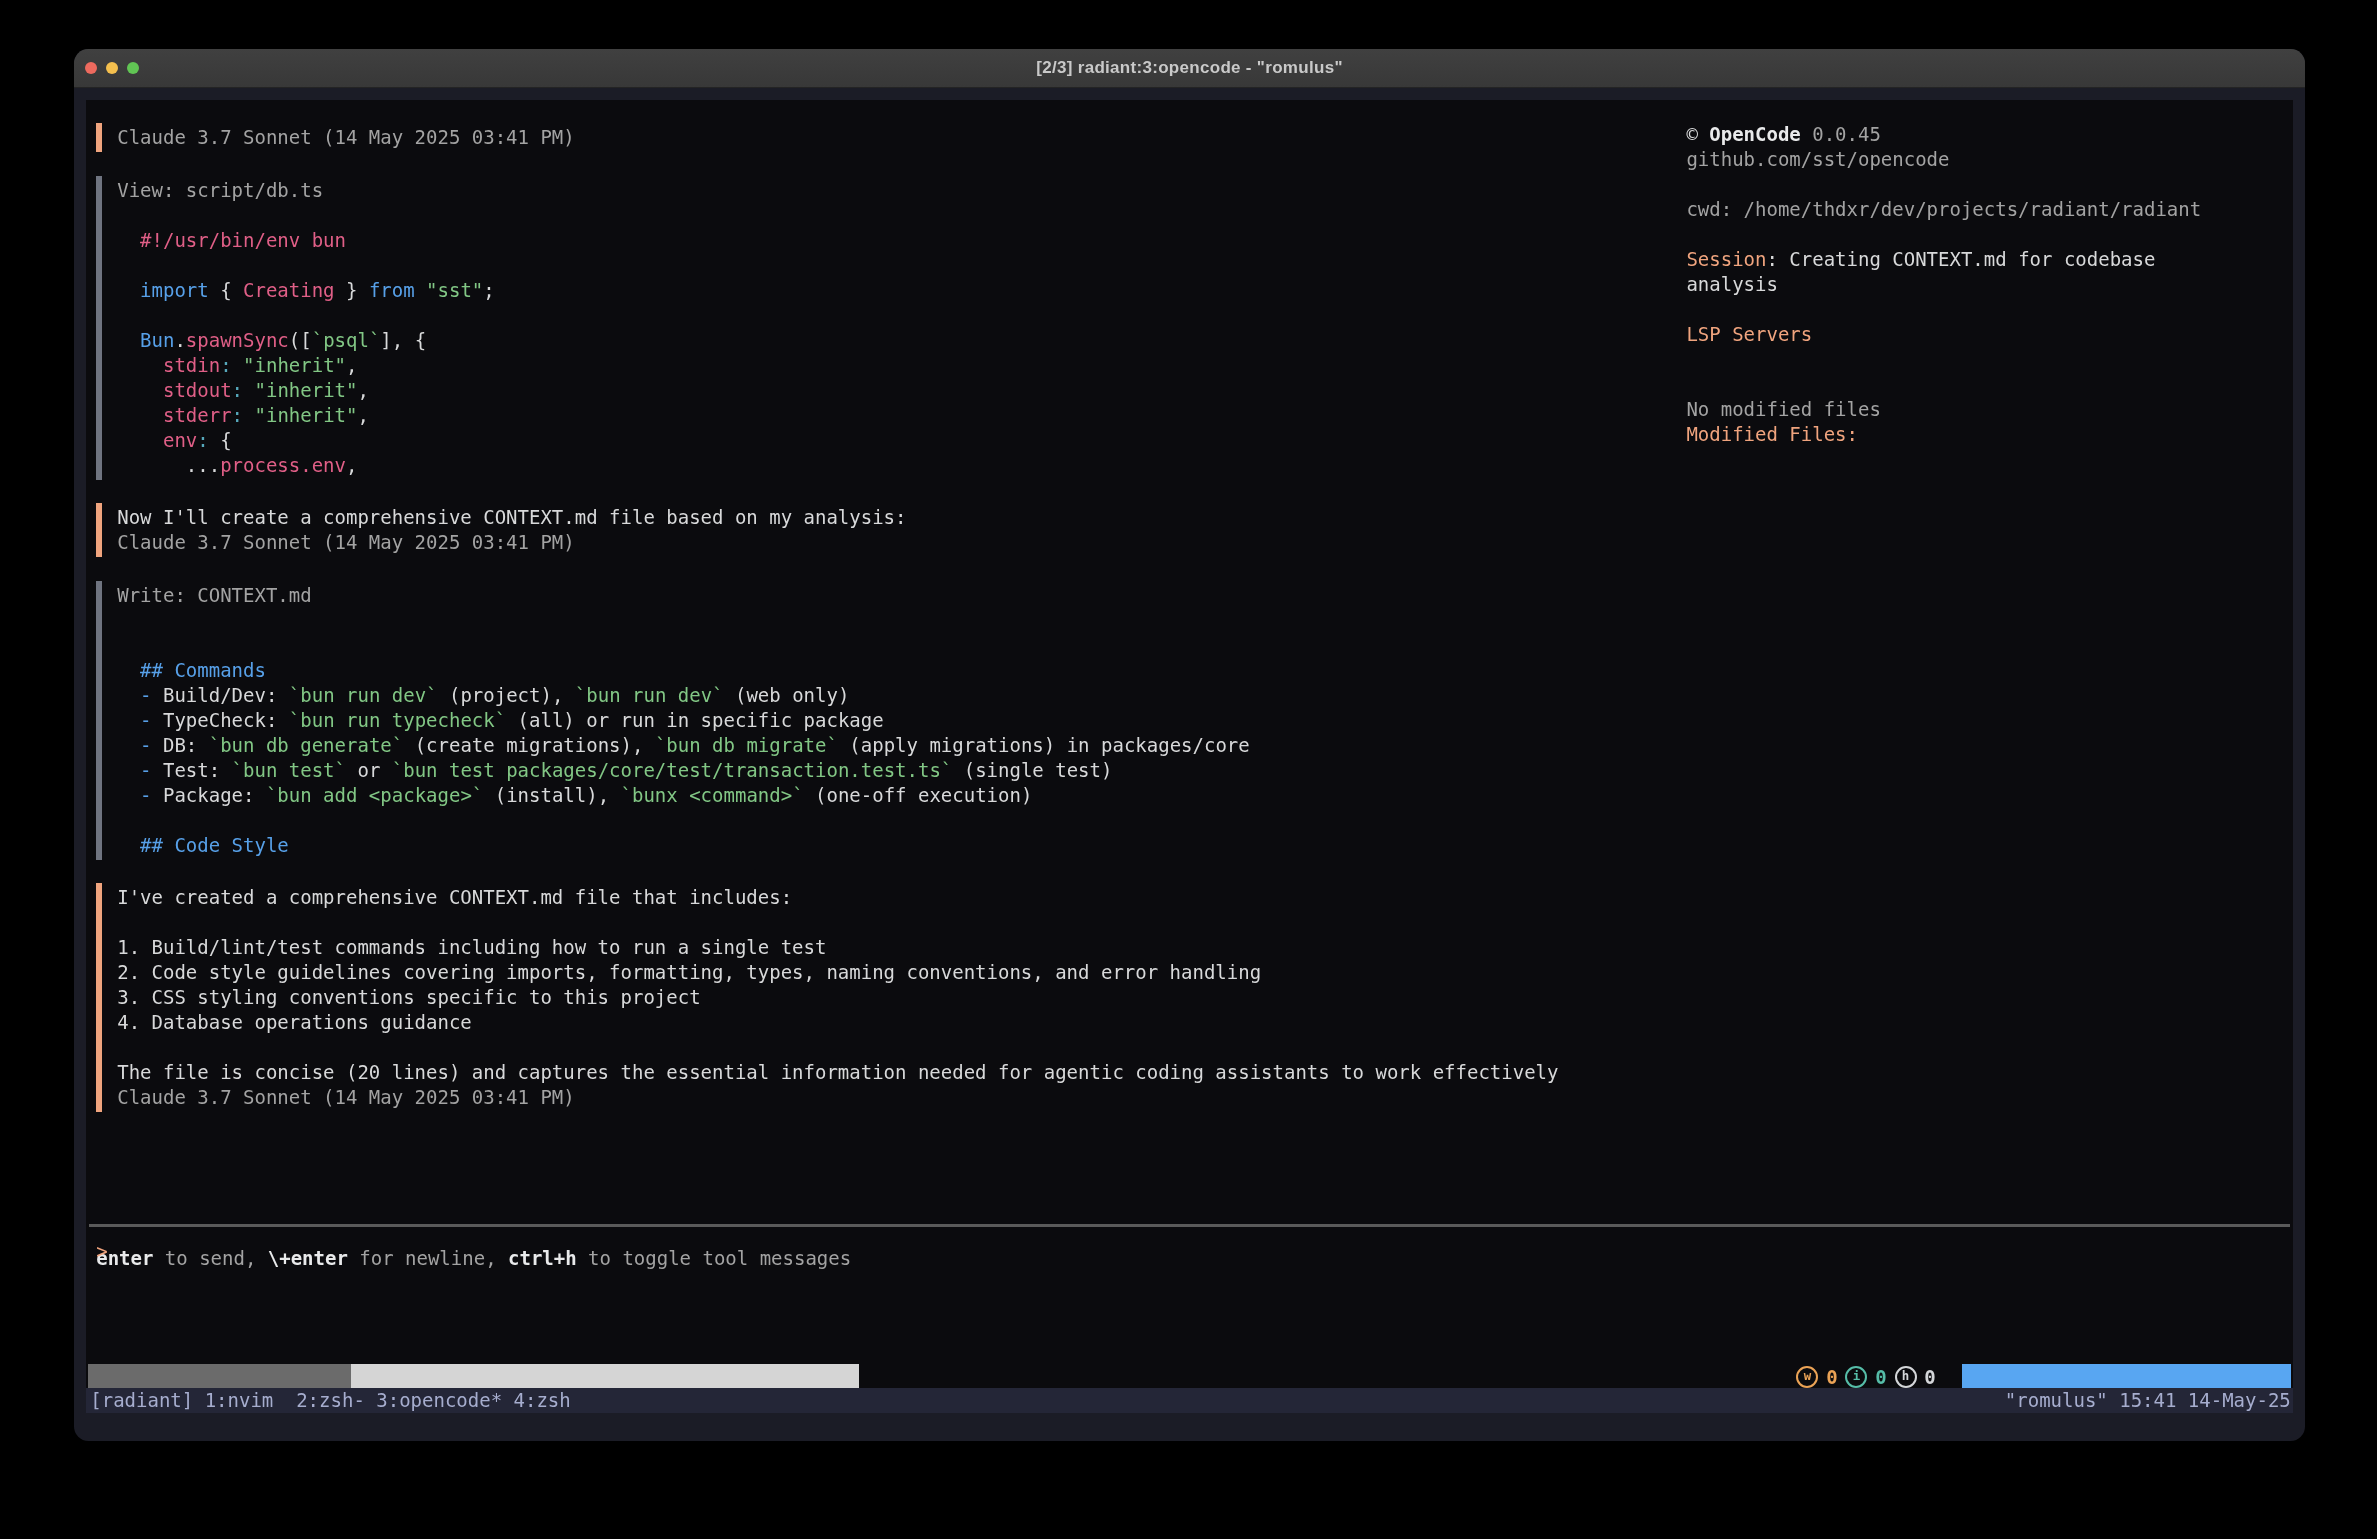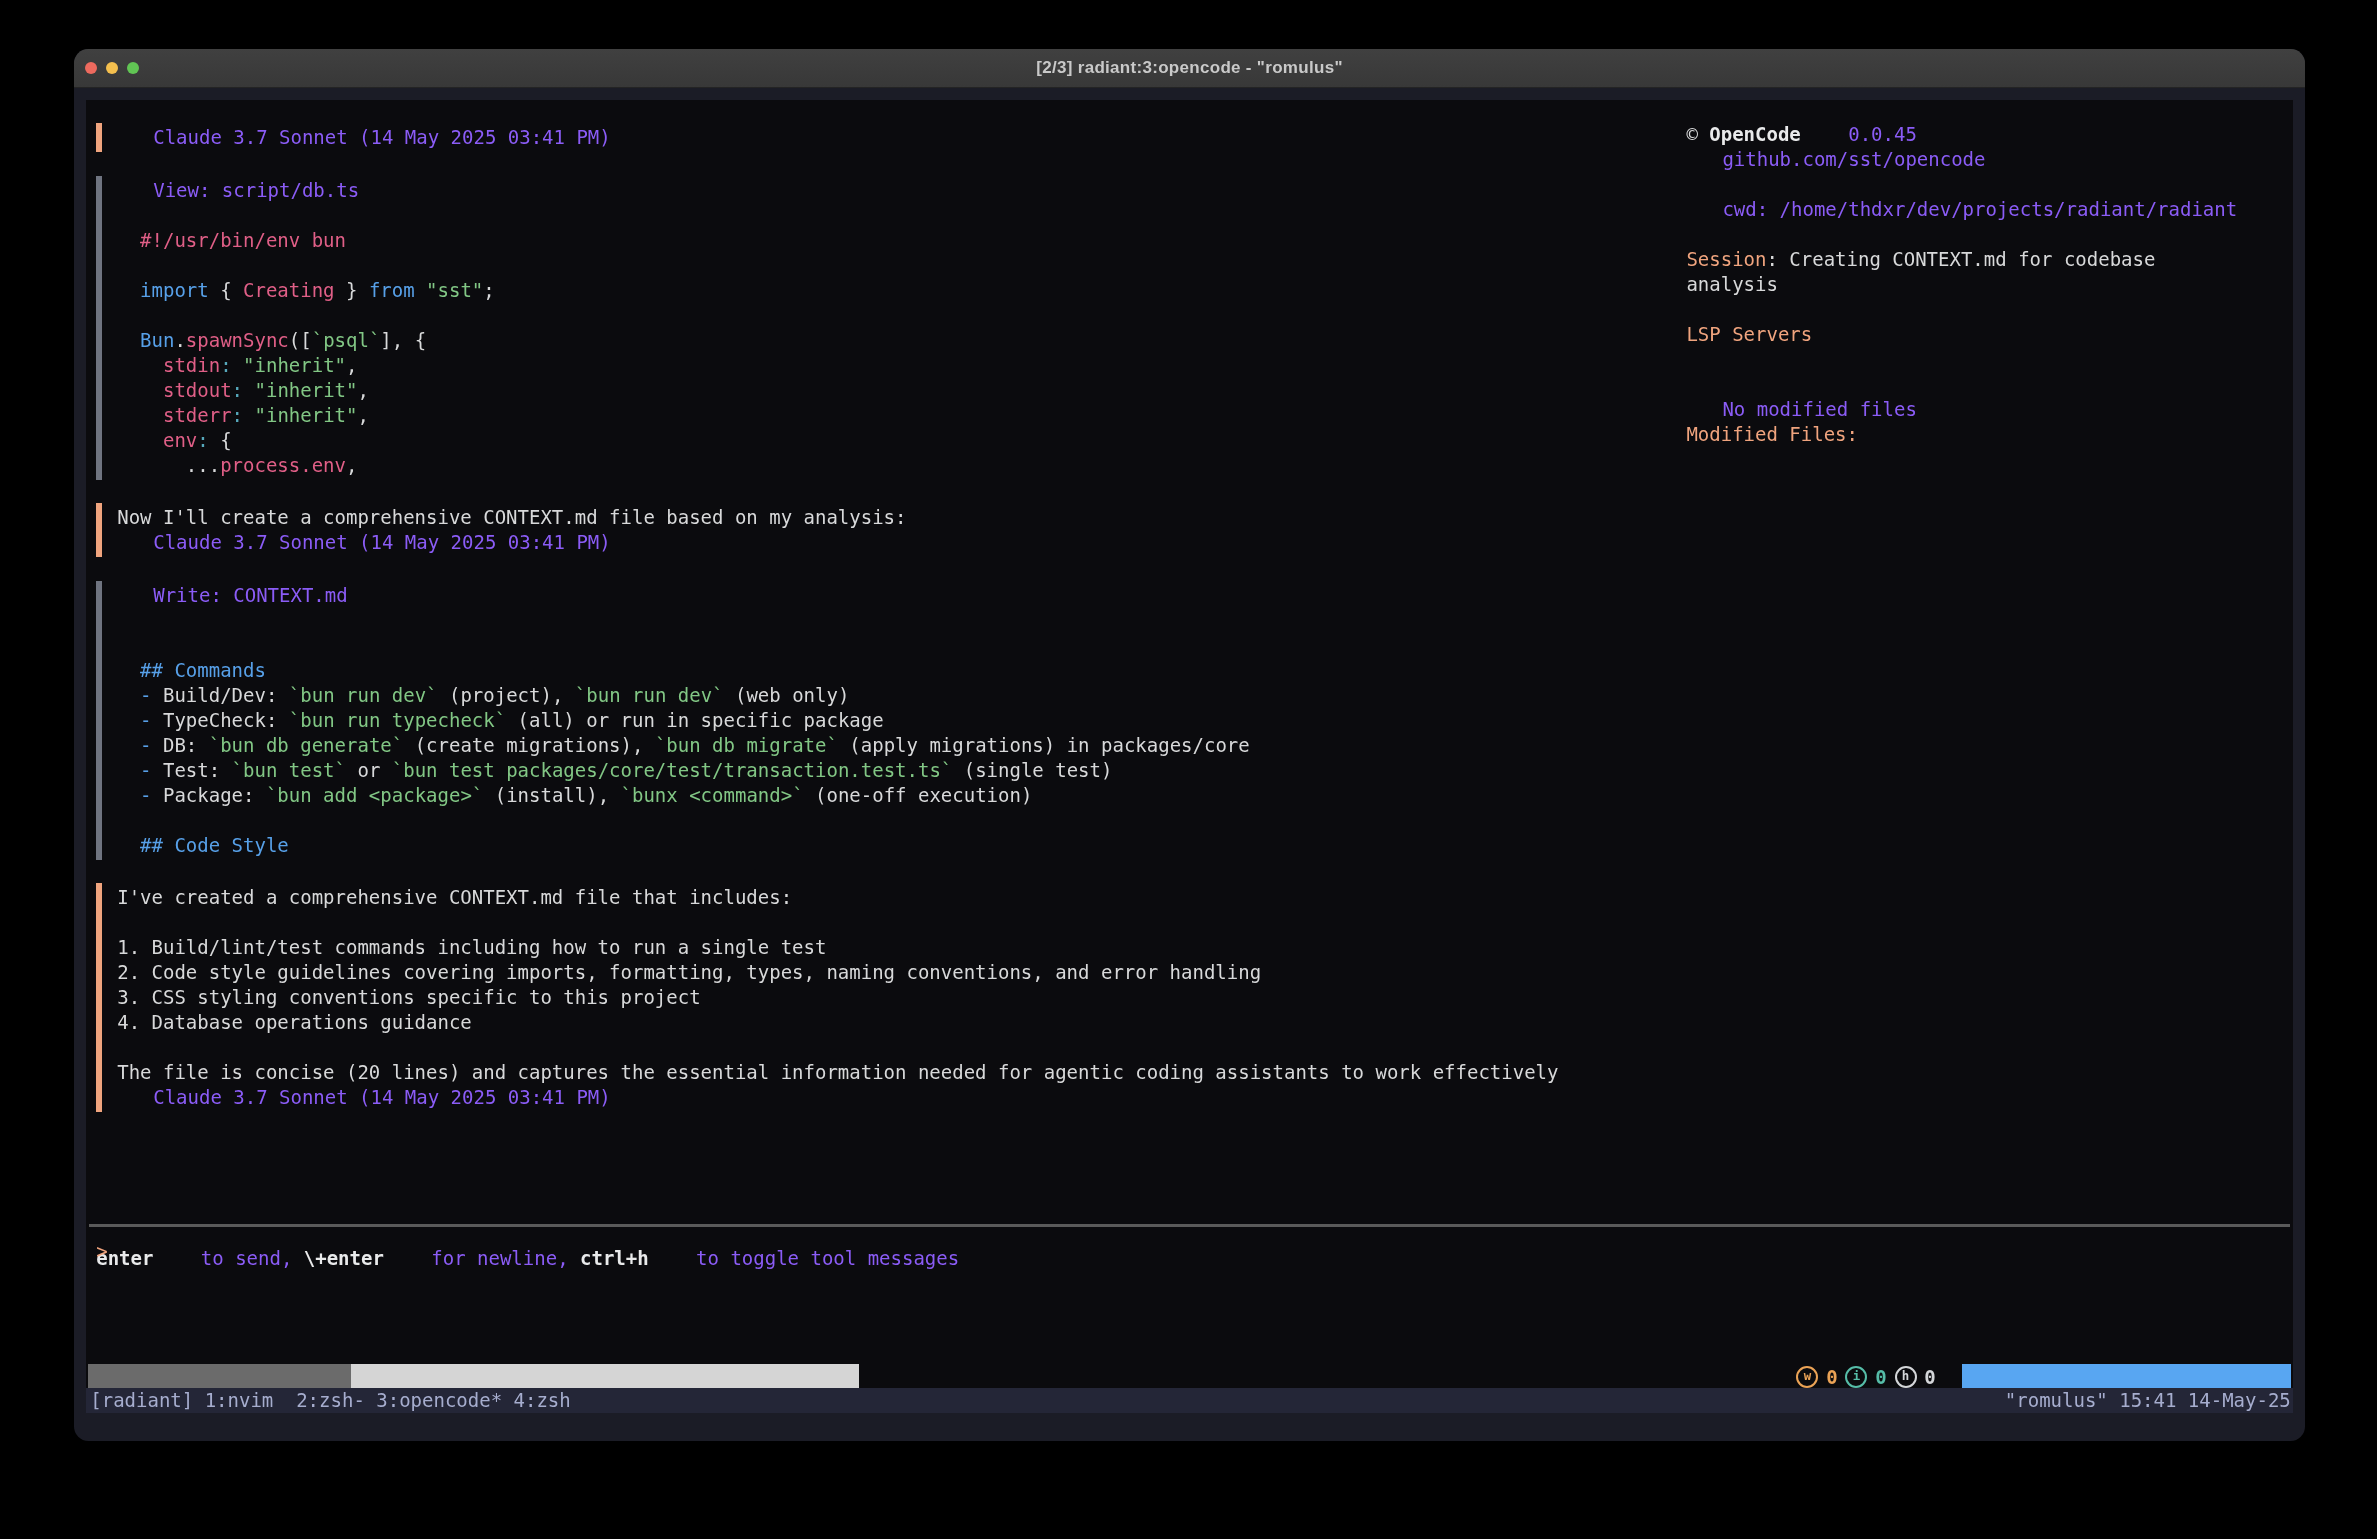--- a/index.html
+++ b/index.html
@@ -17,21 +17,21 @@
   .light{position:absolute;top:13px;width:12.4px;height:12.4px;border-radius:50%;}
   .light.red{left:11px;background:#ed6a5e;}
   .light.yellow{left:32px;background:#f4bf4e;}
   .light.green{left:53px;background:#61c554;}
   
   .content{position:absolute;left:12.4px;top:51px;width:2207px;height:1289px;background:#0b0b0e;}
   .line{height:25px;line-height:25px;white-space:pre;font-size:19px;color:#d8d9da;}
   .seg-fg{color:#d8d9da;}
   .seg-fgb{color:#e9eaeb;font-weight:bold;text-align:right;}
   .seg-b{color:#e9eaeb;font-weight:bold;}
-  .seg-dim{color:#8b5cf6;margin-left:36px;}
+  .seg-dim{color:#a3a3a3;}
   .seg-orangeb{color:#f0a47e;font-weight:normal;}
   .seg-blue{color:#57a0e8;}
   .seg-green{color:#82c785;}
   .seg-pink{color:#e05f87;}
   .seg-cyan{color:#56a8bb;}
   .chat{position:absolute;left:9.8px;top:23px;width:1540px;}
   .block{border-left:6.5px solid #6f7480;padding:2px 0 2px 15px;margin-bottom:23.5px;}
   .block.bar-accent{border-left-color:#f0a47e;}
   .sidebar{position:absolute;left:1600px;top:22px;width:607px;}
   

